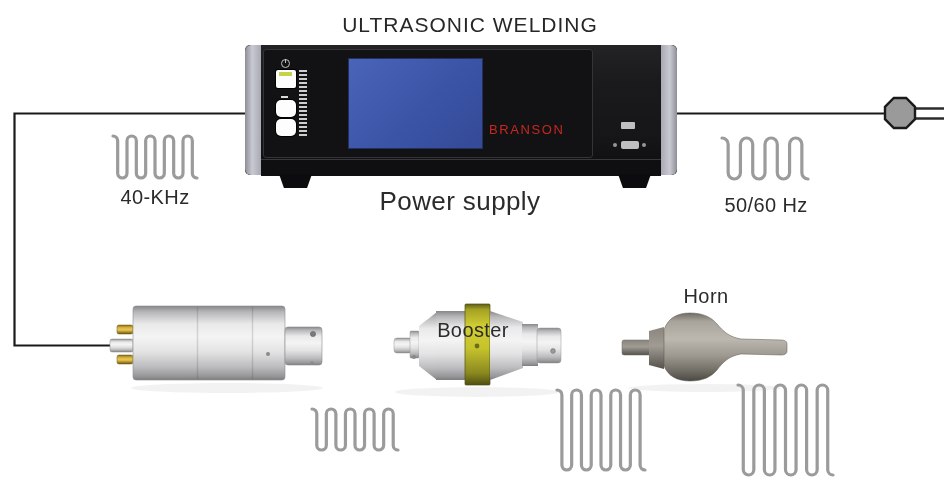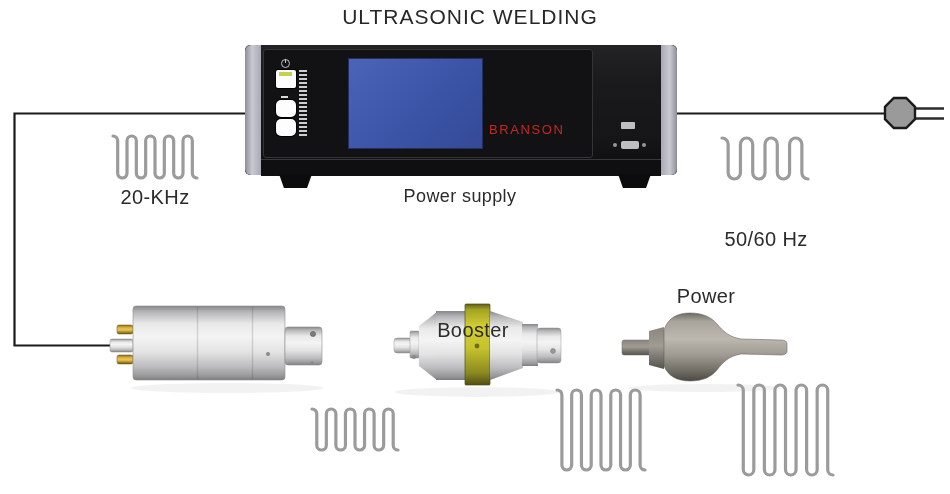--- a/index.html
+++ b/index.html
@@ -1,20 +1,20 @@
 <!DOCTYPE html>
 <html><head>
 <meta charset="utf-8">
 <style>
   html,body{margin:0;padding:0;background:#fff;}
   .stage{position:relative;width:950px;height:494px;background:#ffffff;overflow:hidden;
          font-family:"Liberation Sans", sans-serif;}
   .lbl{position:absolute;text-align:center;font-size:20px;font-weight:400;color:#2b2b2b;
        letter-spacing:0.4px;white-space:nowrap;}
-  .title{position:absolute;left:250px;top:5px;width:440px;text-align:center;font-size:21px;
+  .title{position:absolute;left:250px;top:13px;width:440px;text-align:center;font-size:21px;
          color:#272727;letter-spacing:1px;white-space:nowrap;}
   svg.overlay{position:absolute;left:0;top:0;}
   
   .psu{position:absolute;left:245px;top:45px;width:432px;height:130px;border-radius:5px;
        background:linear-gradient(180deg,#232326 0%,#1a1a1d 30%,#161619 70%,#0d0d10 100%);}
   .cap{position:absolute;top:45px;width:16px;height:130px;}
   .cap.left{left:245px;border-radius:6px 0 0 6px;
        background:linear-gradient(90deg,#8e8e98 0%,#c9c9d2 45%,#a9a9b4 100%);}
   .cap.right{left:661px;border-radius:0 6px 6px 0;
        background:linear-gradient(90deg,#a9a9b4 0%,#c9c9d2 55%,#8e8e98 100%);}
@@ -143,25 +143,25 @@
     <g id="waves-layer">
         <path d="M 113 136 A 4.666666666666667 4.666666666666667 0 0 1 117.66666666666667 140.66666666666666 L 117.66666666666667 173.33333333333334 A 4.666666666666667 4.666666666666667 0 0 0 127 173.33333333333334 L 127 140.66666666666666 A 4.666666666666667 4.666666666666667 0 0 1 136.33333333333334 140.66666666666666 L 136.33333333333334 173.33333333333334 A 4.666666666666667 4.666666666666667 0 0 0 145.66666666666669 173.33333333333334 L 145.66666666666669 140.66666666666666 A 4.666666666666667 4.666666666666667 0 0 1 155.00000000000003 140.66666666666666 L 155.00000000000003 173.33333333333334 A 4.666666666666667 4.666666666666667 0 0 0 164.33333333333337 173.33333333333334 L 164.33333333333337 140.66666666666666 A 4.666666666666667 4.666666666666667 0 0 1 173.6666666666667 140.66666666666666 L 173.6666666666667 173.33333333333334 A 4.666666666666667 4.666666666666667 0 0 0 183.00000000000006 173.33333333333334 L 183.00000000000006 140.66666666666666 A 4.666666666666667 4.666666666666667 0 0 1 192.3333333333334 140.66666666666666 L 192.3333333333334 173.33333333333334 A 4.666666666666667 4.666666666666667 0 0 0 197.00000000000006 178" fill="none" stroke="#9b9b9b" stroke-width="3.2" stroke-linecap="round" stroke-linejoin="round"></path>
         <path d="M 722 138 A 6.142857142857143 6.142857142857143 0 0 1 728.1428571428571 144.14285714285714 L 728.1428571428571 172.85714285714286 A 6.142857142857143 6.142857142857143 0 0 0 740.4285714285714 172.85714285714286 L 740.4285714285714 144.14285714285714 A 6.142857142857143 6.142857142857143 0 0 1 752.7142857142858 144.14285714285714 L 752.7142857142858 172.85714285714286 A 6.142857142857143 6.142857142857143 0 0 0 765.0000000000001 172.85714285714286 L 765.0000000000001 144.14285714285714 A 6.142857142857143 6.142857142857143 0 0 1 777.2857142857144 144.14285714285714 L 777.2857142857144 172.85714285714286 A 6.142857142857143 6.142857142857143 0 0 0 789.5714285714288 172.85714285714286 L 789.5714285714288 144.14285714285714 A 6.142857142857143 6.142857142857143 0 0 1 801.8571428571431 144.14285714285714 L 801.8571428571431 172.85714285714286 A 6.142857142857143 6.142857142857143 0 0 0 808.0000000000002 179" fill="none" stroke="#9b9b9b" stroke-width="3.2" stroke-linecap="round" stroke-linejoin="round"></path>
         <path d="M 312 409 A 4.777777777777778 4.777777777777778 0 0 1 316.77777777777777 413.77777777777777 L 316.77777777777777 445.22222222222223 A 4.777777777777778 4.777777777777778 0 0 0 326.3333333333333 445.22222222222223 L 326.3333333333333 413.77777777777777 A 4.777777777777778 4.777777777777778 0 0 1 335.88888888888886 413.77777777777777 L 335.88888888888886 445.22222222222223 A 4.777777777777778 4.777777777777778 0 0 0 345.4444444444444 445.22222222222223 L 345.4444444444444 413.77777777777777 A 4.777777777777778 4.777777777777778 0 0 1 354.99999999999994 413.77777777777777 L 354.99999999999994 445.22222222222223 A 4.777777777777778 4.777777777777778 0 0 0 364.5555555555555 445.22222222222223 L 364.5555555555555 413.77777777777777 A 4.777777777777778 4.777777777777778 0 0 1 374.11111111111103 413.77777777777777 L 374.11111111111103 445.22222222222223 A 4.777777777777778 4.777777777777778 0 0 0 383.6666666666666 445.22222222222223 L 383.6666666666666 413.77777777777777 A 4.777777777777778 4.777777777777778 0 0 1 393.2222222222221 413.77777777777777 L 393.2222222222221 445.22222222222223 A 4.777777777777778 4.777777777777778 0 0 0 397.9999999999999 450" fill="none" stroke="#9b9b9b" stroke-width="3.2" stroke-linecap="round" stroke-linejoin="round"></path>
         <path d="M 557 390 A 4.888888888888889 4.888888888888889 0 0 1 561.8888888888889 394.8888888888889 L 561.8888888888889 465.1111111111111 A 4.888888888888889 4.888888888888889 0 0 0 571.6666666666667 465.1111111111111 L 571.6666666666667 394.8888888888889 A 4.888888888888889 4.888888888888889 0 0 1 581.4444444444446 394.8888888888889 L 581.4444444444446 465.1111111111111 A 4.888888888888889 4.888888888888889 0 0 0 591.2222222222224 465.1111111111111 L 591.2222222222224 394.8888888888889 A 4.888888888888889 4.888888888888889 0 0 1 601.0000000000002 394.8888888888889 L 601.0000000000002 465.1111111111111 A 4.888888888888889 4.888888888888889 0 0 0 610.777777777778 465.1111111111111 L 610.777777777778 394.8888888888889 A 4.888888888888889 4.888888888888889 0 0 1 620.5555555555559 394.8888888888889 L 620.5555555555559 465.1111111111111 A 4.888888888888889 4.888888888888889 0 0 0 630.3333333333337 465.1111111111111 L 630.3333333333337 394.8888888888889 A 4.888888888888889 4.888888888888889 0 0 1 640.1111111111115 394.8888888888889 L 640.1111111111115 465.1111111111111 A 4.888888888888889 4.888888888888889 0 0 0 645.0000000000005 470" fill="none" stroke="#9b9b9b" stroke-width="3.2" stroke-linecap="round" stroke-linejoin="round"></path>
         <path d="M 738 385 A 5.277777777777778 5.277777777777778 0 0 1 743.2777777777778 390.27777777777777 L 743.2777777777778 469.72222222222223 A 5.277777777777778 5.277777777777778 0 0 0 753.8333333333334 469.72222222222223 L 753.8333333333334 390.27777777777777 A 5.277777777777778 5.277777777777778 0 0 1 764.3888888888889 390.27777777777777 L 764.3888888888889 469.72222222222223 A 5.277777777777778 5.277777777777778 0 0 0 774.9444444444445 469.72222222222223 L 774.9444444444445 390.27777777777777 A 5.277777777777778 5.277777777777778 0 0 1 785.5 390.27777777777777 L 785.5 469.72222222222223 A 5.277777777777778 5.277777777777778 0 0 0 796.0555555555555 469.72222222222223 L 796.0555555555555 390.27777777777777 A 5.277777777777778 5.277777777777778 0 0 1 806.6111111111111 390.27777777777777 L 806.6111111111111 469.72222222222223 A 5.277777777777778 5.277777777777778 0 0 0 817.1666666666666 469.72222222222223 L 817.1666666666666 390.27777777777777 A 5.277777777777778 5.277777777777778 0 0 1 827.7222222222222 390.27777777777777 L 827.7222222222222 469.72222222222223 A 5.277777777777778 5.277777777777778 0 0 0 833 475" fill="none" stroke="#9b9b9b" stroke-width="3.2" stroke-linecap="round" stroke-linejoin="round"></path>
       </g>
   </svg>
 
   <div class="title">ULTRASONIC WELDING</div>
-  <div class="lbl" style="left:340px;top:186px;width:240px;font-size:18px;">Power supply</div>
-  <div class="lbl" style="left:95px;top:186px;width:120px;">20-KHz</div>
-  <div class="lbl" style="left:706px;top:194px;width:120px;margin-top:34px;">50/60 Hz</div>
+  <div class="lbl" style="left:340px;top:186px;width:240px;font-size:26px;">Power supply</div>
+  <div class="lbl" style="left:95px;top:186px;width:120px;">40-KHz</div>
+  <div class="lbl" style="left:706px;top:194px;width:120px;">50/60 Hz</div>
   <div class="lbl" style="left:413px;top:281px;width:120px;margin-top:38px;">Booster</div>
-  <div class="lbl" style="left:646px;top:285px;width:120px;">Power</div>
+  <div class="lbl" style="left:646px;top:285px;width:120px;">Horn</div>
 
   <div class="psu"></div>
   <div class="cap left"></div>
   <div class="cap right"></div>
   <div class="psu-inner"></div>
   <div class="psu-base"></div>
   <div class="screen" style="background: linear-gradient(135deg, rgb(74, 100, 184) 0%, rgb(59, 84, 166) 55%, rgb(52, 74, 151) 100%);"></div>
   <div class="brand" style="color: rgb(198, 40, 30);">BRANSON</div>
   <div class="power-icon"></div>
   <div class="btn btn1">

